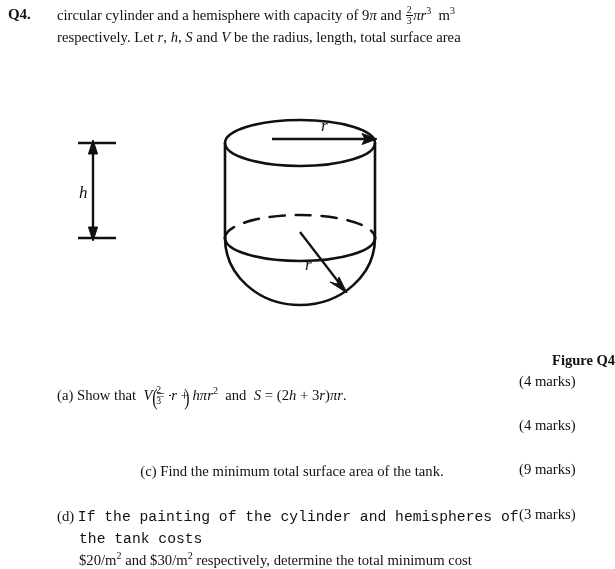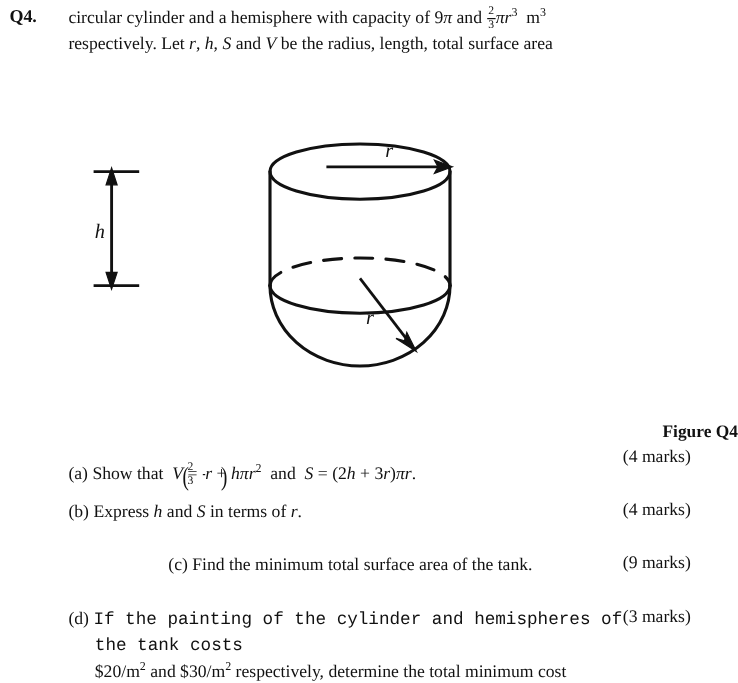--- a/index.html
+++ b/index.html
@@ -162,23 +162,20 @@
     </svg>
   </div>
 
   <div class="fig-caption">Figure Q4</div>
 
   <div class="part" style="left:57px; top:385px; width:470px;">
     <span class="hang"><span>(a)</span>&nbsp;<span>Show that </span>&nbsp;<i class="var">V</i><span> = </span><span class="paren-big">(</span><span class="frac"><span class="num">2</span><span class="den">3</span></span><i class="var">r</i><span> + </span><i class="var">h</i><span class="paren-big">)</span><span class="pi">π</span><i class="var">r</i><sup class="small">2</sup>&nbsp;<span> and </span>&nbsp;<i class="var">S</i><span> = (2</span><i class="var">h</i><span> + 3</span><i class="var">r</i><span>)</span><span class="pi">π</span><i class="var">r</i><span>.</span></span>
   </div>
   <div class="marks" style="left:519px; top:373px;">(4 marks)</div>
 
-  <div class="part" style="left:57px; top:417px; width:470px;">
-    <span class="hang"><span>(b)</span>&nbsp;<span>Express </span><i class="var">h</i><span> and </span><i class="var">S</i><span> in terms of </span><i class="var">r</i><span>.</span></span>
-  </div>
   <div class="marks" style="left:519px; top:417px;">(4 marks)</div>
 
   <div class="part" style="left:57px; top:461px; width:470px;text-align:center;">
     <span class="hang"><span>(c)</span>&nbsp;<span>Find the minimum total surface area of the tank.</span></span>
   </div>
   <div class="marks" style="left:519px; top:461px;">(9 marks)</div>
 
   <div class="part" style="left:57px; top:506px; width:470px;">
     <span class="hang"><span>(d)</span>&nbsp;<span class="just" style="display:inline">If the painting of the cylinder and hemispheres of the tank costs</span><br><span>$20/m</span><sup class="small">2</sup><span> and $30/m</span><sup class="small">2</sup><span> respectively, determine the total minimum cost</span><br><span>for consist.</span></span>
   </div>

